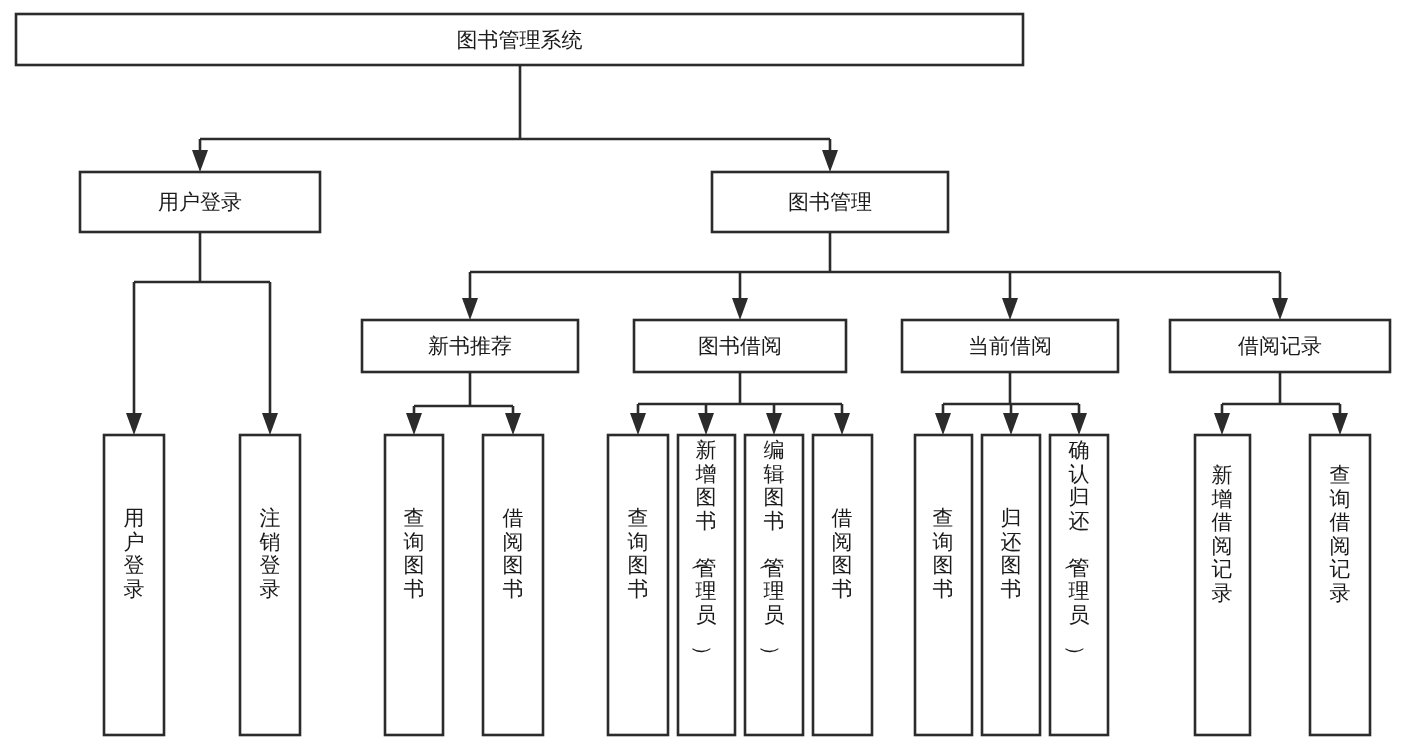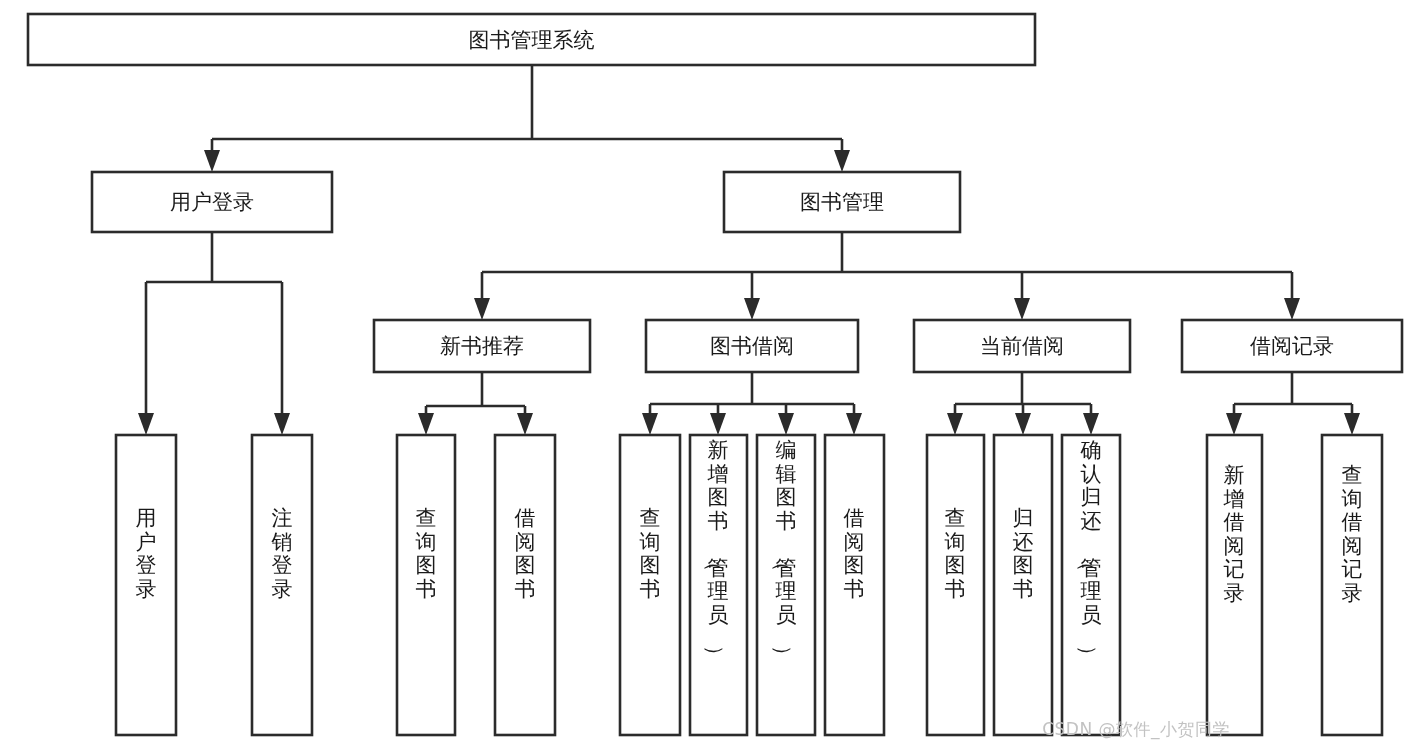--- a/index.html
+++ b/index.html
@@ -12,21 +12,20 @@
     width: 1405px;
     height: 747px;
     overflow: hidden;
     font-family: "DejaVu Sans", "Liberation Sans", sans-serif;
   }
   #diagram-root {
     position: relative;
     width: 1232px;
     height: 747px;
     background: #ffffff;
-    margin-left: 12px;
   }
   svg.flow {
     position: absolute;
     left: 0;
     top: 0;
     width: 1405px;
     height: 747px;
     display: block;
   }
   .node-rect {
@@ -208,14 +207,13 @@
       <text class="node-label-v" x="1222" y="482"><tspan x="1222" dy="0">新</tspan><tspan x="1222" dy="23.5">增</tspan><tspan x="1222" dy="23.5">借</tspan><tspan x="1222" dy="23.5">阅</tspan><tspan x="1222" dy="23.5">记</tspan><tspan x="1222" dy="23.5">录</tspan></text>
     </g>
 
     <g>
       <rect class="node-rect" x="1310" y="435" width="60" height="300"></rect>
       <text class="node-label-v" x="1340" y="482"><tspan x="1340" dy="0">查</tspan><tspan x="1340" dy="23.5">询</tspan><tspan x="1340" dy="23.5">借</tspan><tspan x="1340" dy="23.5">阅</tspan><tspan x="1340" dy="23.5">记</tspan><tspan x="1340" dy="23.5">录</tspan></text>
     </g>
 
   </svg>
 
-  <div class="watermark">CSDN @软件_小贺同学</div>
 </div>
 
 </body></html>

